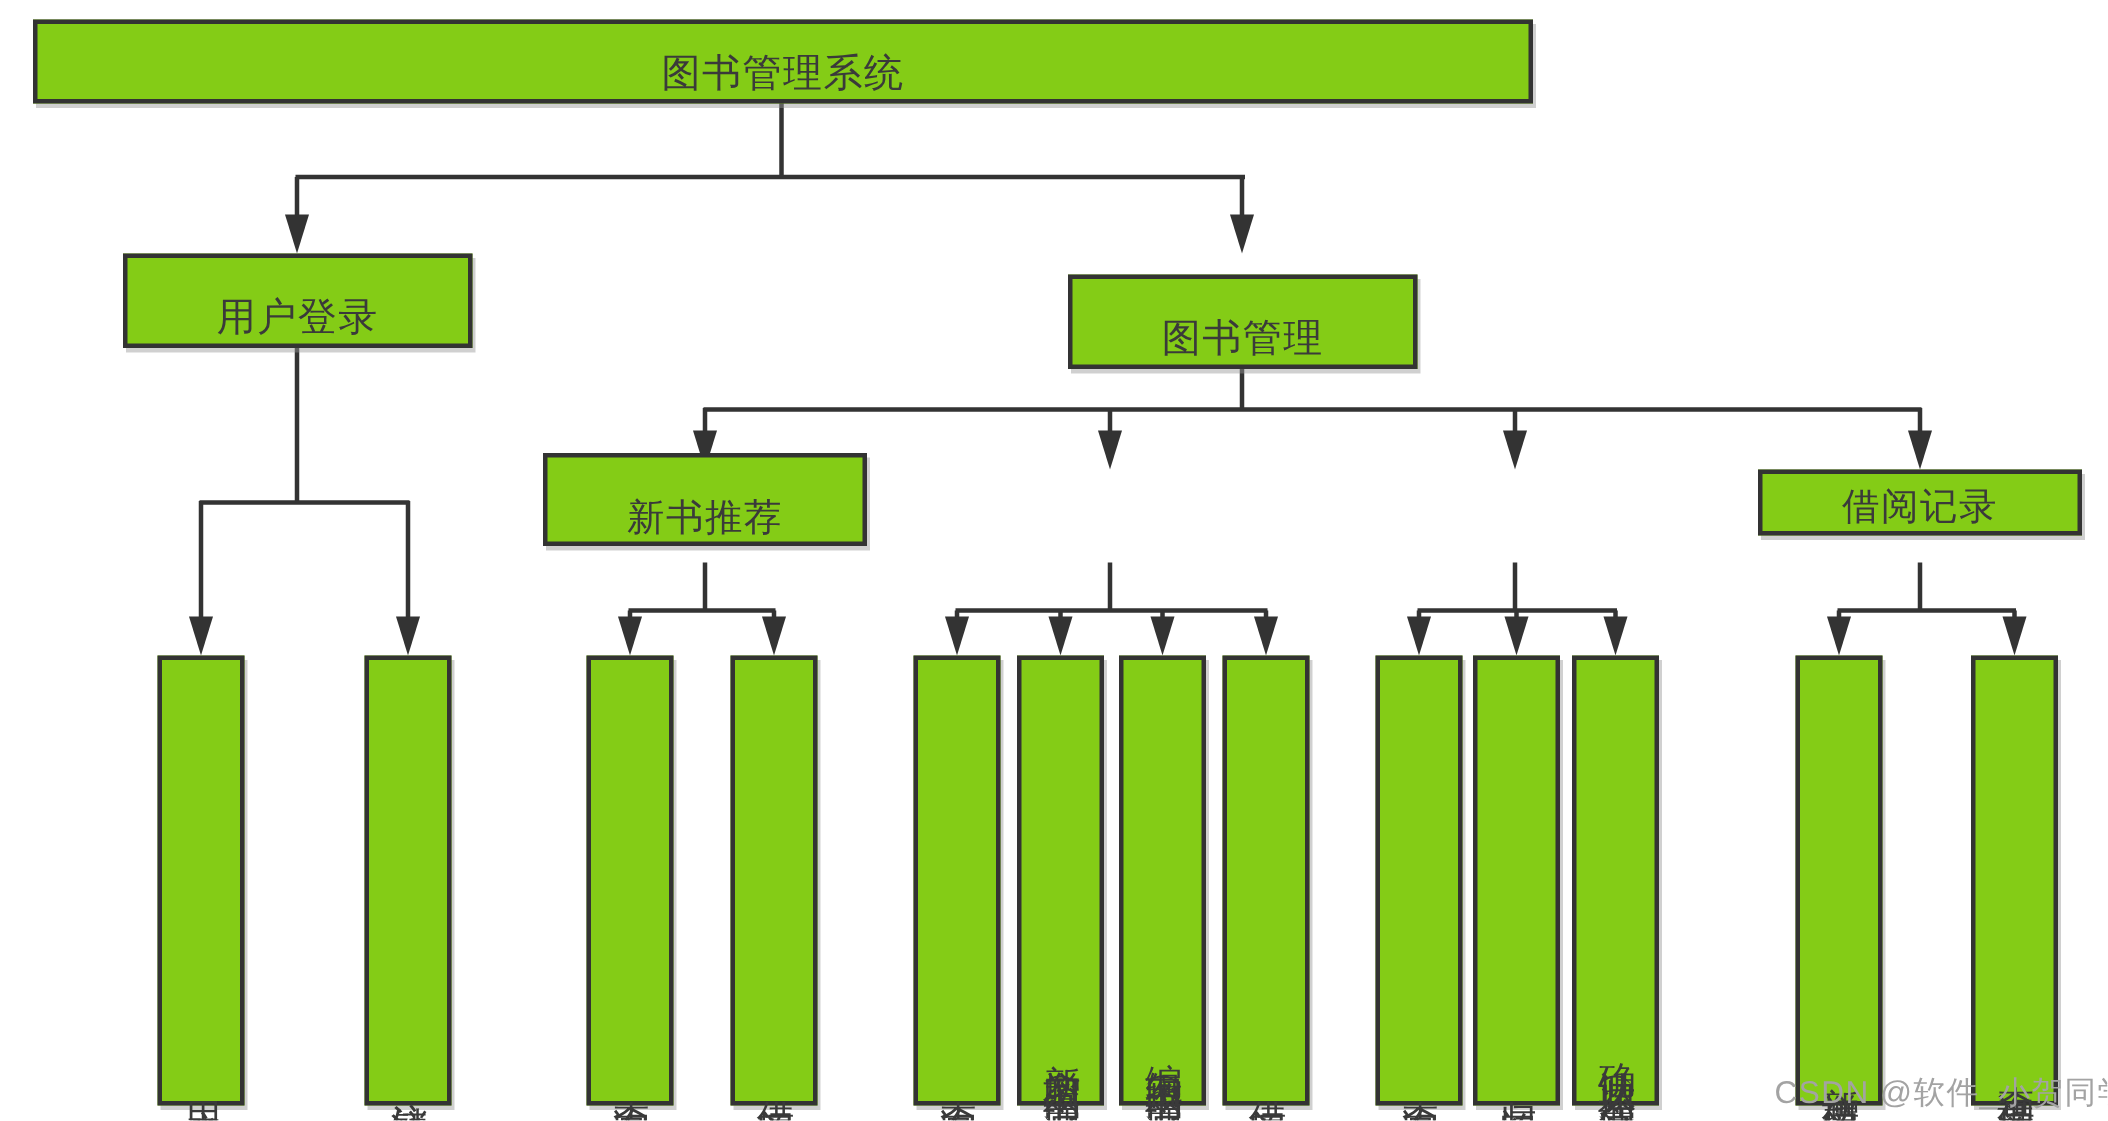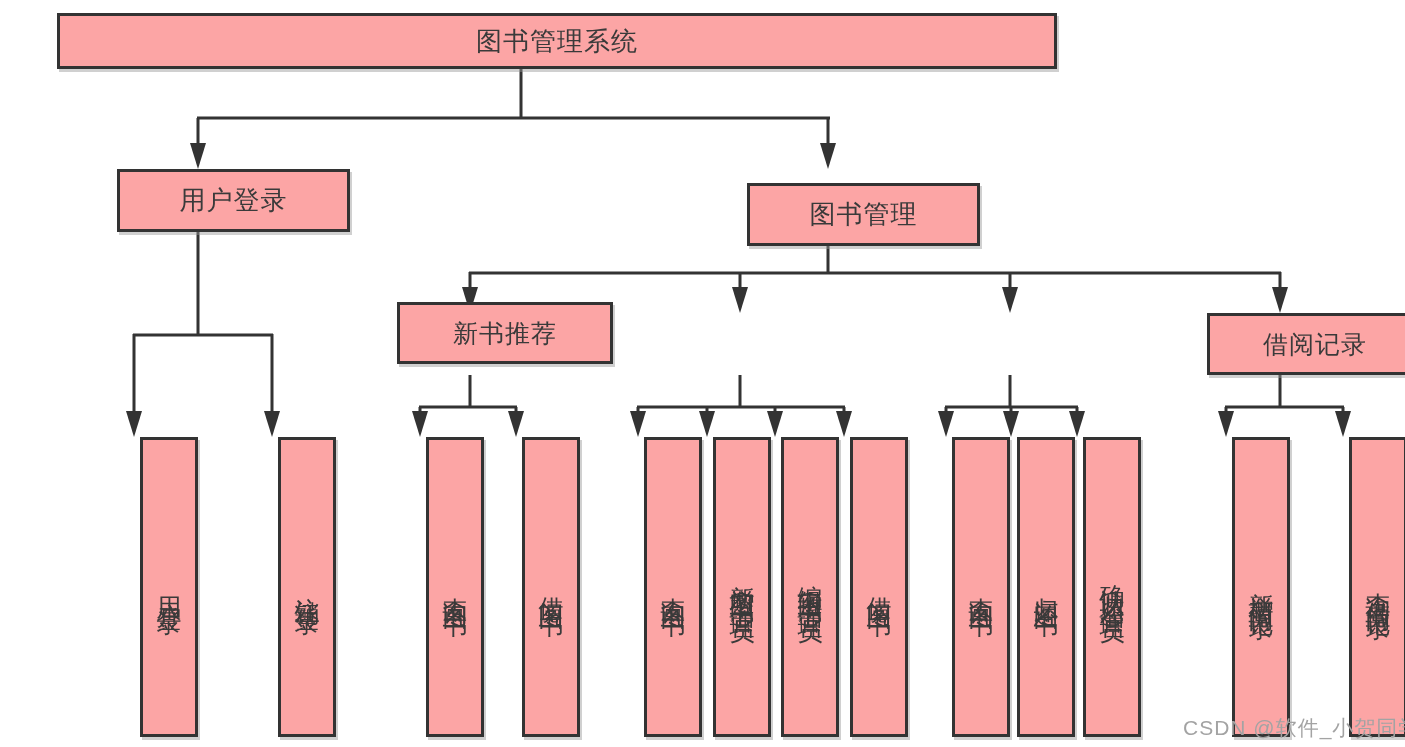--- a/index.html
+++ b/index.html
@@ -13,27 +13,26 @@
   }
   .wires {
     position: absolute;
     left: 0; top: 0;
     width: 1405px; height: 747px;
   }
   .node {
     position: absolute;
     box-sizing: border-box;
     border: 3px solid #333333;
-    background: #fca5a5;
+    background: #84cc16;
     display: flex;
-    align-items: center;
+    align-items: flex-end;
     justify-content: center;
     color: #3a3a3a;
     box-shadow: 2px 3px 0 rgba(150,150,150,0.45);
-    margin-left: 35px;
   }
   .node.h { font-size: 26px; letter-spacing: 1px; }
   .node.l3 { font-size: 25px; }
   .node.v {
     top: 437px;
     width: 58px;
     height: 300px;
     font-size: 25px;
   }
   .vtext {
@@ -105,21 +104,21 @@
   <div class="node h" style="left:82px; top:169px; width:233px; height:63px;">
     <span>用户登录</span>
   </div>
   <div class="node h" style="left:712px; top:183px; width:233px; height:63px;">
     <span>图书管理</span>
   </div>
 
   <div class="node h l3" style="left:362px; top:302px; width:216px; height:62px;">
     <span>新书推荐</span>
   </div>
-  <div class="node h l3" style="left:1172px; top:313px; width:216px; height:62px;">
+  <div class="node h l3" style="left:1172px; top:313px; width:216px; height:44px;">
     <span>借阅记录</span>
   </div>
 
   <div class="node v" style="left:105px;">
     <span class="vtext">用户登录</span>
   </div>
   <div class="node v" style="left:243px;">
     <span class="vtext">注销登录</span>
   </div>
 

